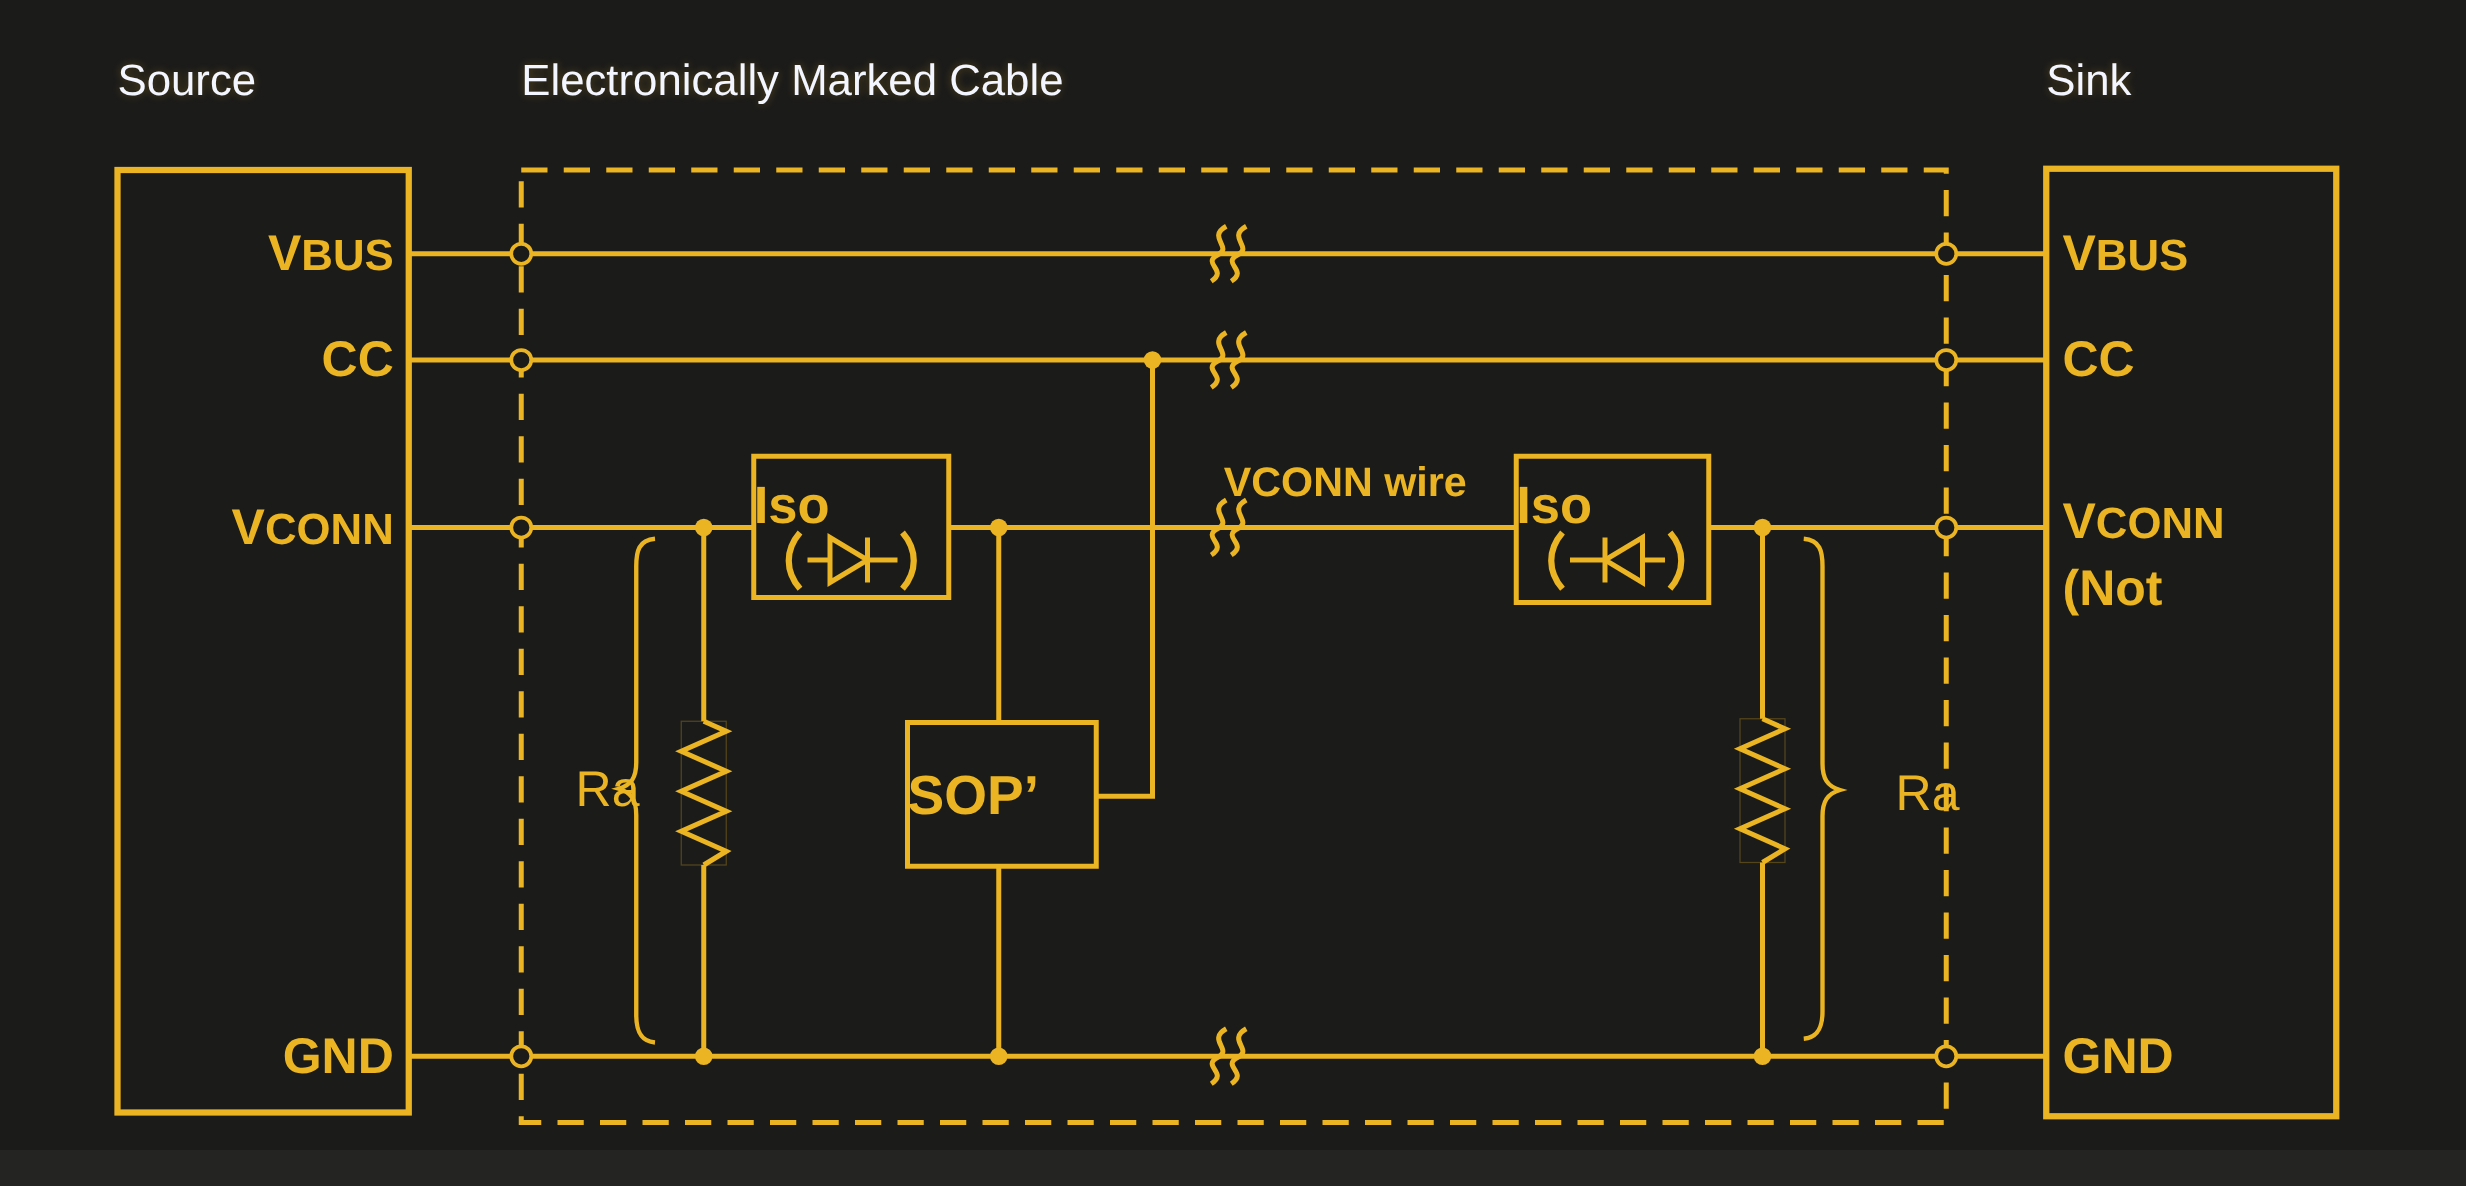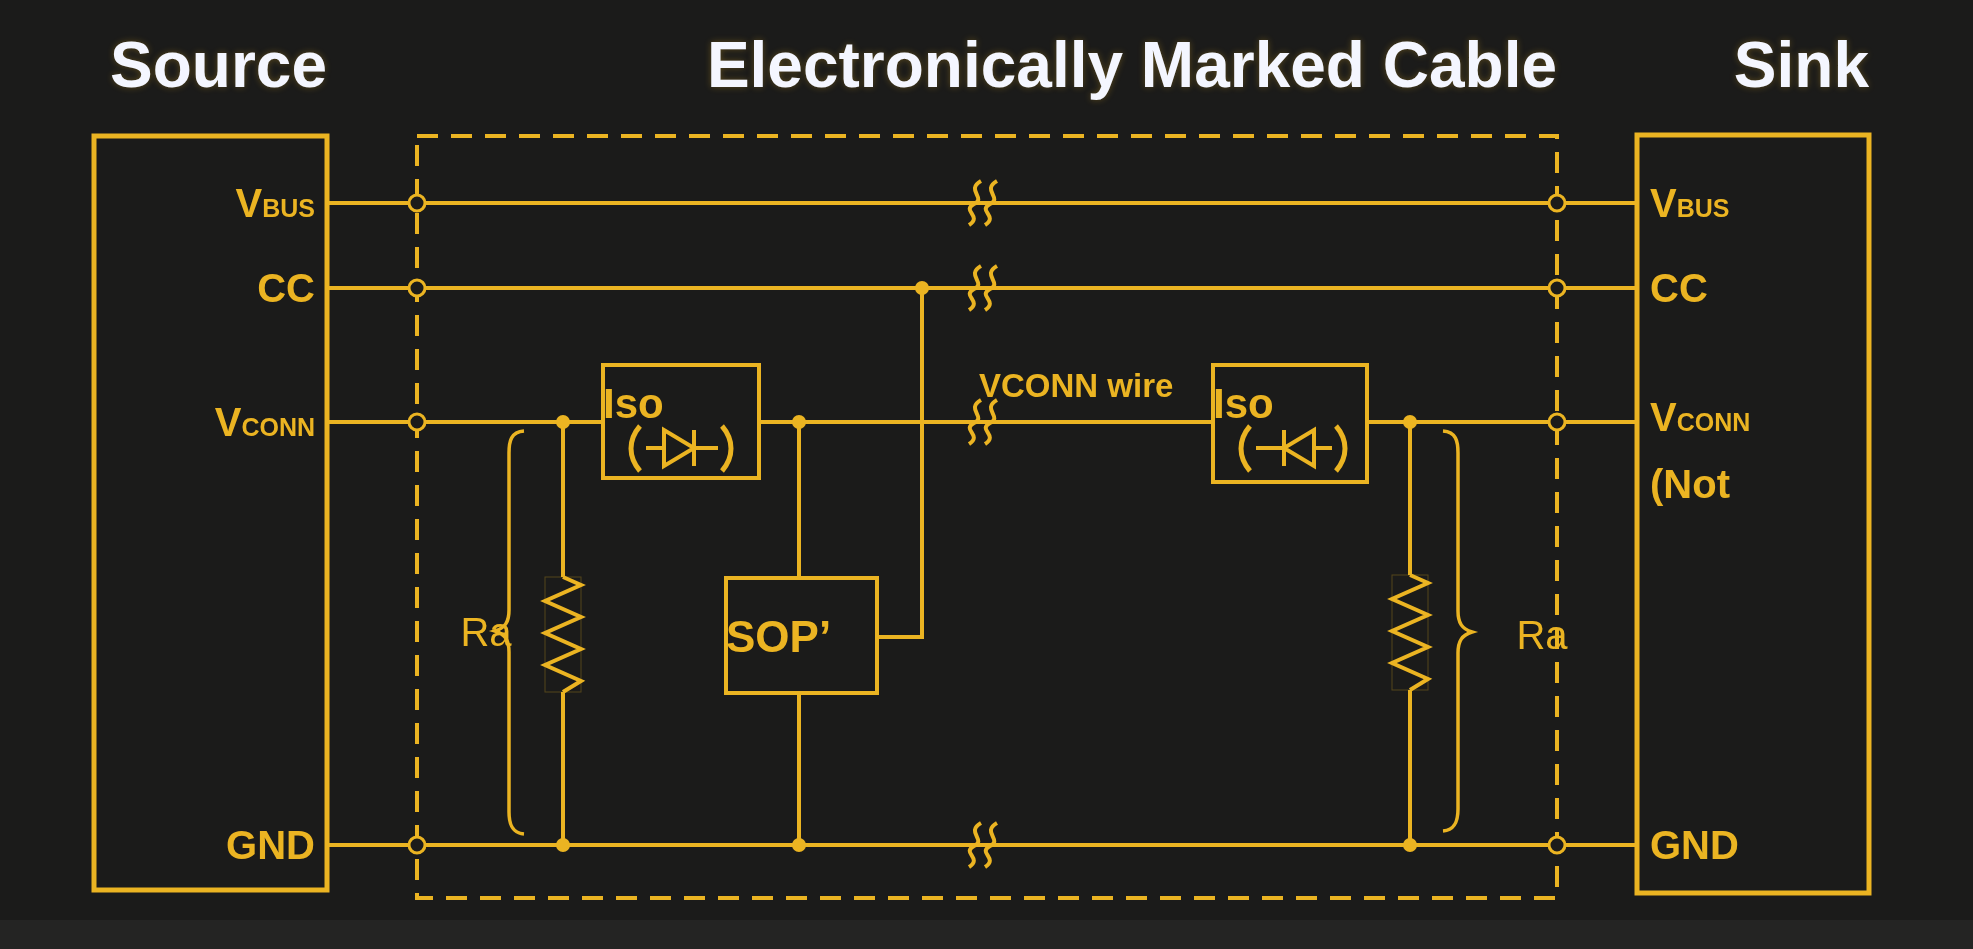--- a/index.html
+++ b/index.html
@@ -13,25 +13,25 @@
     position:relative;
     width:1973px;height:949px;
     background:var(--bg);
     overflow:hidden;
     font-family:"Liberation Sans", sans-serif;
   }
   .stage svg{position:absolute;left:0;top:0;}
   .lbl{position:absolute;white-space:nowrap;color:var(--wire);line-height:48px;}
   .title{
     position:absolute;color:var(--title);
-    font-weight:bold;font-size:64px;line-height:56px;text-align:right;
+    font-weight:normal;font-size:35px;line-height:56px;text-align:left;
     text-shadow:0 0 7px rgba(235,180,34,.30);
   }
   .port{font-weight:bold;font-size:40px;}
-  .port .sc{font-size:25px;}
+  .port .sc{font-size:35px;}
   .src{text-align:right;right:1658px;}
   .snk{text-align:left;left:1650px;}
   .ra{font-size:40px;line-height:46px;margin-left:28px;}
   .vconnwire{font-weight:bold;font-size:33px;line-height:40px;}
   .boxlbl{
     position:absolute;color:var(--wire);
     font-weight:bold;line-height:1;
   }
   .bstrip{position:absolute;left:0;top:920px;width:1973px;height:29px;background:var(--strip);}
   .w{stroke:var(--wire);stroke-width:4;fill:none;}
@@ -148,21 +148,21 @@
   <div class="title" style="left:417px;width:1140px;top:37px;">Electronically Marked Cable</div>
 
   <div class="lbl port src" style="top:179px;"><span>V</span><span class="sc">BUS</span></div>
   <div class="lbl port src" style="top:264px;">CC</div>
   <div class="lbl port src" style="top:398px;"><span>V</span><span class="sc">CONN</span></div>
   <div class="lbl port src" style="top:821px;">GND</div>
 
   <div class="lbl port snk" style="top:179px;"><span>V</span><span class="sc">BUS</span></div>
   <div class="lbl port snk" style="top:264px;">CC</div>
   <div class="lbl port snk" style="top:393px;"><span>V</span><span class="sc">CONN</span></div>
-  <div class="lbl port snk" style="top:460px;">(Not</div>
+  <div class="lbl port snk" style="top:447px;">(Not</div>
   <div class="lbl port snk" style="top:821px;">GND</div>
 
   <div class="lbl vconnwire" style="left:979px;top:366px;">VCONN wire</div>
   <div class="boxlbl" style="left:603px;width:156px;top:383px;font-size:42px;">Iso</div>
   <div class="boxlbl" style="left:1213px;width:154px;top:383px;font-size:42px;">Iso</div>
   <div class="boxlbl" style="left:726px;width:151px;top:615px;font-size:44px;">SOP’</div>
   <div class="lbl ra" style="left:426px;width:64px;text-align:center;top:609px;">Ra</div>
   <div class="lbl ra" style="left:1482px;width:64px;text-align:center;top:612px;">Ra</div>
 
   <div class="bstrip"></div>

